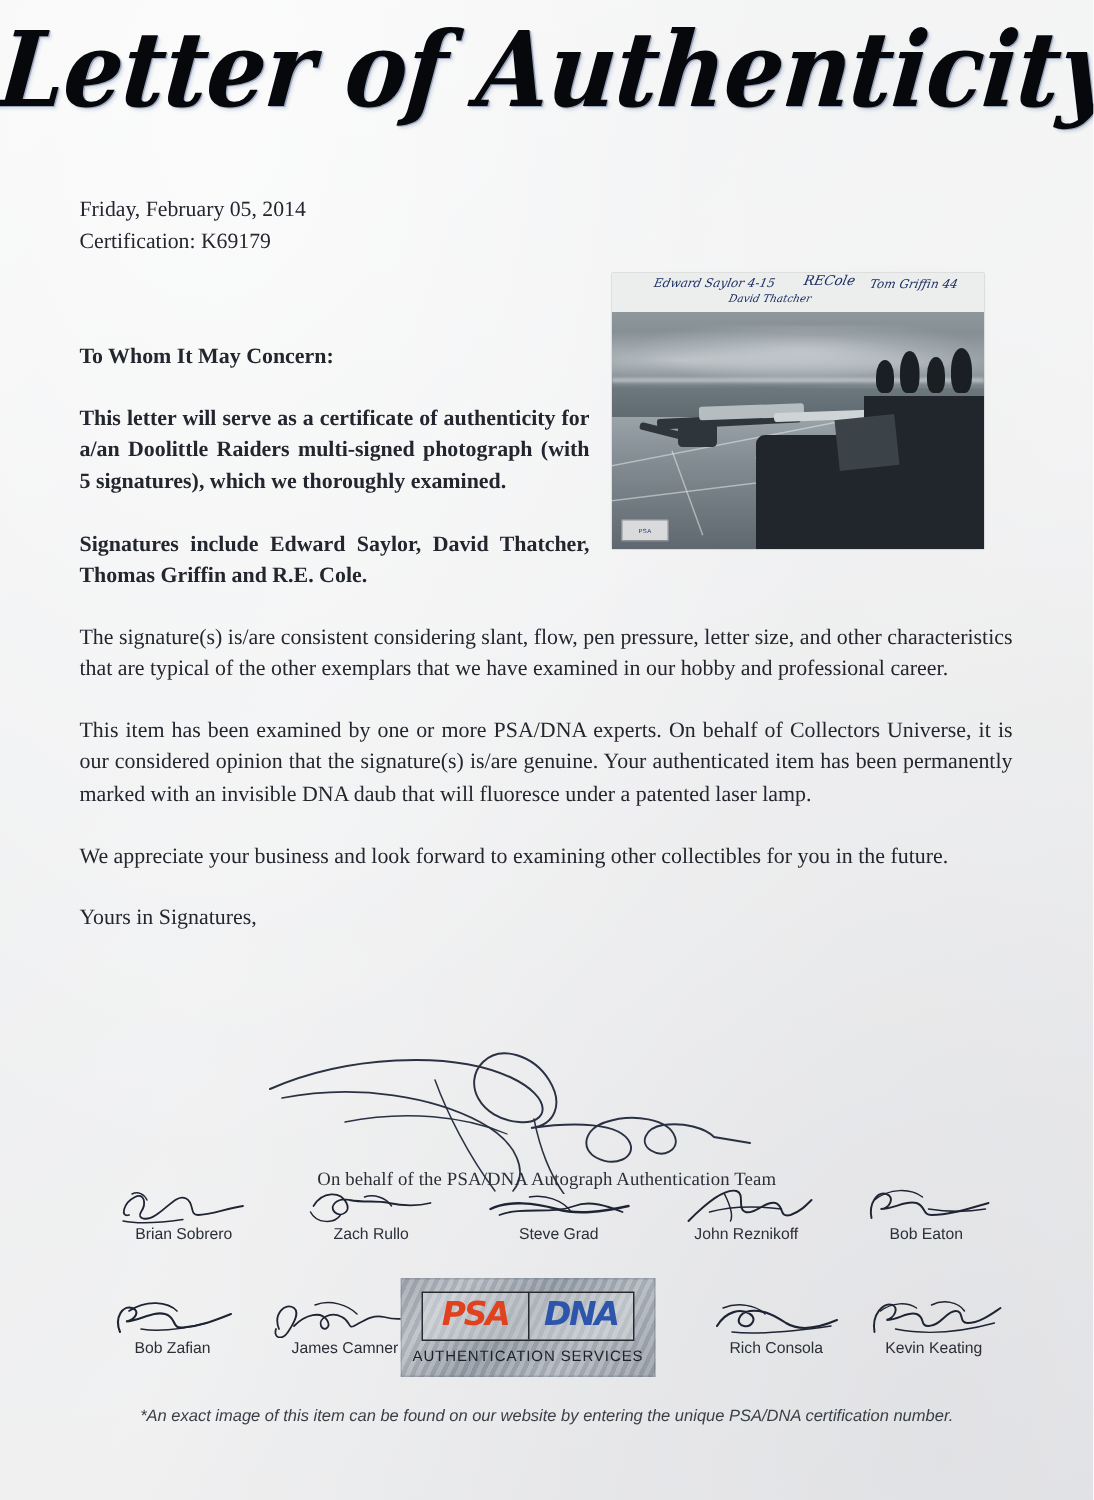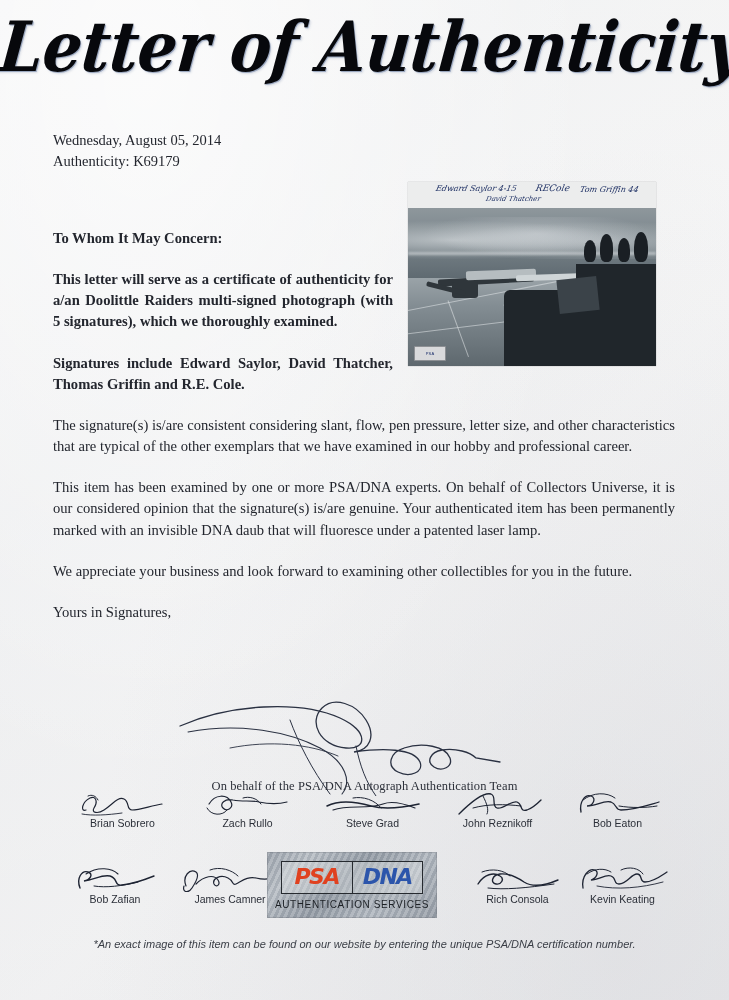--- a/index.html
+++ b/index.html
@@ -289,22 +289,22 @@
 </head>
 <body>
 
 <div class="page">
 
   <div class="title-wrap">
     <div class="title">Letter of Authenticity</div>
   </div>
 
   <div class="datebox">
-    <div>Wednesday, August 05, 2014</div>
-    <div>Authenticity: K69179</div>
+    <div>Friday, February 05, 2014</div>
+    <div>Certification: K69179</div>
   </div>
 
   <div class="photo">
     <div class="ph-sig-band"></div>
     <div class="sig-ink" style="left:28px; top:2px; font-size:8px;">Edward Saylor 4-15</div>
     <div class="sig-ink" style="left:128px; top:1px; font-size:9px;">RECole</div>
     <div class="sig-ink" style="left:172px; top:3px; font-size:8px;">Tom Griffin 44</div>
     <div class="sig-ink" style="left:78px; top:13px; font-size:7px;">David Thatcher</div>
 
     <div class="photo-inner">

